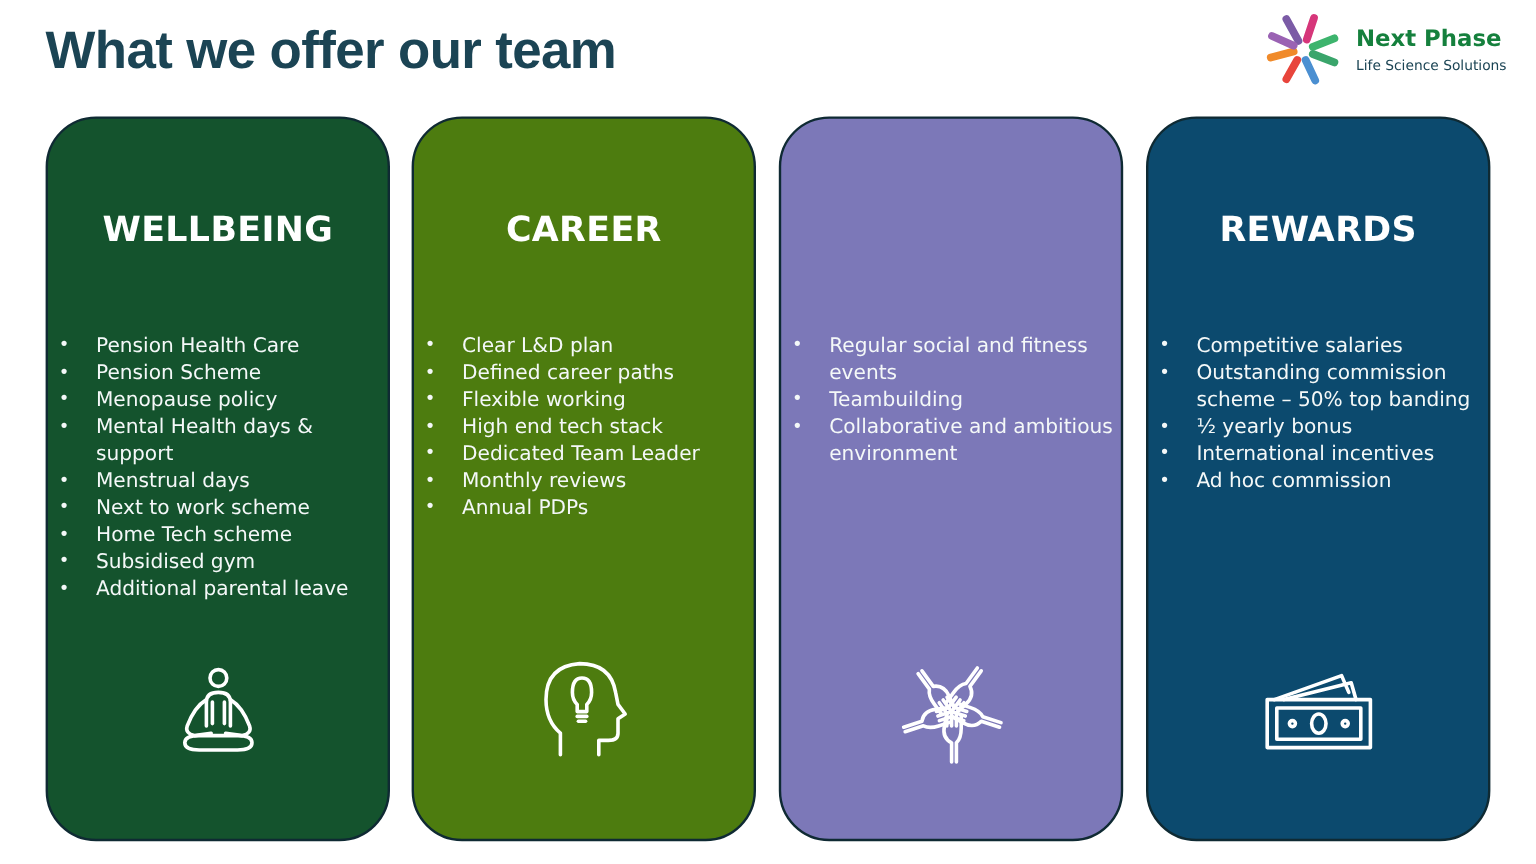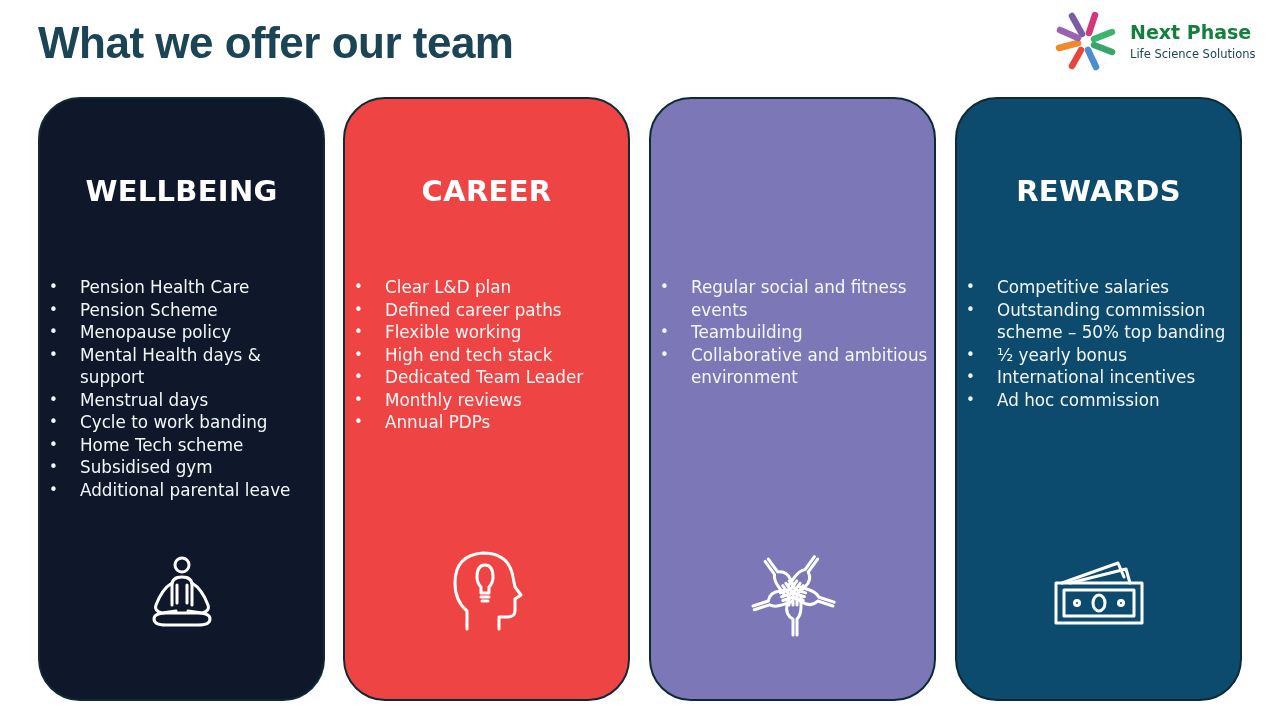--- a/index.html
+++ b/index.html
@@ -65,45 +65,45 @@
       <line x1="34" y1="40" x2="42" y2="57" stroke="#4b8fd1"></line>
       <line x1="27" y1="40" x2="18" y2="56" stroke="#e8453c"></line>
       <line x1="24" y1="33" x2="5" y2="38" stroke="#f08a2a"></line>
       <line x1="24" y1="28" x2="6" y2="20" stroke="#9a62b3"></line>
     </g>
   </svg>
   <div class="logo-name">Next Phase</div>
   <div class="logo-tag">Life Science Solutions</div>
 </div>
 
-<section class="card" style="left:38px; background:#0f172a;">
+<section class="card" style="left:38px; background:#14532d;">
   <h2 class="card-title">WELLBEING</h2>
   <ul class="card-list">
     <li>Pension Health Care</li>
     <li>Pension Scheme</li>
     <li>Menopause policy</li>
     <li>Mental Health days &amp; support</li>
     <li>Menstrual days</li>
-    <li>Cycle to work banding</li>
+    <li>Next to work scheme</li>
     <li>Home Tech scheme</li>
     <li>Subsidised gym</li>
     <li>Additional parental leave</li>
   </ul>
   <svg class="card-icon" style="top:456px;" width="72" height="76" viewBox="0 0 72 76" fill="none" stroke="#fff" stroke-width="3" stroke-linecap="round" stroke-linejoin="round">
     <circle cx="36" cy="10" r="7"></circle>
     <path d="M26 50 V30 Q26 22 36 22 Q46 22 46 30 V50"></path>
     <path d="M31 30 V48"></path>
       <path d="M41 30 V48"></path>
     <path d="M26 28 Q16 34 10 50 Q8 56 16 58 L30 56"></path>
     <path d="M46 28 Q56 34 62 50 Q64 56 56 58 L42 56"></path>
     <path d="M8 64 Q8 58 20 58 H52 Q64 58 64 64 Q64 70 52 70 H20 Q8 70 8 64 Z"></path>
   </svg>
 </section>
 
-<section class="card" style="left:343px; background:#ef4444;">
+<section class="card" style="left:343px; background:#4d7c0f;">
   <h2 class="card-title">CAREER</h2>
   <ul class="card-list">
     <li>Clear L&amp;D plan</li>
     <li>Defined career paths</li>
     <li>Flexible working</li>
     <li>High end tech stack</li>
     <li>Dedicated Team Leader</li>
     <li>Monthly reviews</li>
     <li>Annual PDPs</li>
   </ul>

